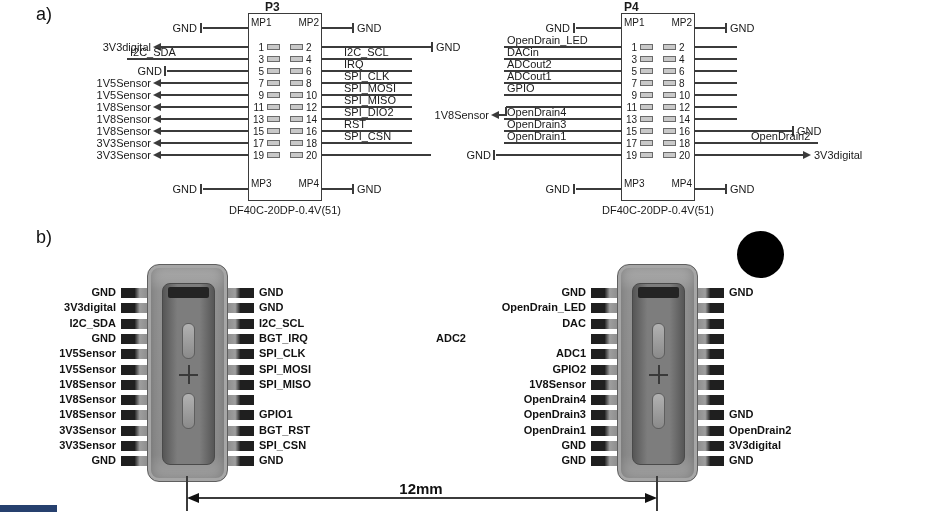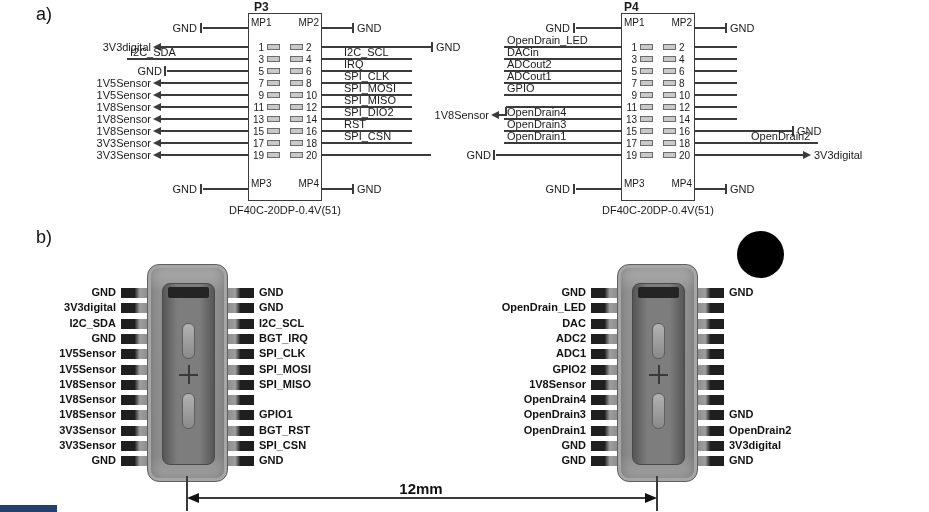--- a/index.html
+++ b/index.html
@@ -20,21 +20,21 @@
 <div id="fig">
   <div class="seclab" style="left:36px;top:4px">a)</div>
   <div class="seclab" style="left:36px;top:227px">b)</div>
 
   <div class="abs" id="dim-label" style="left:386px;top:480px;width:70px;text-align:center;font-size:15px;font-weight:bold;color:#111;">12mm</div>
 
   <div class="abs" id="black-dot" style="left:737px;top:231px;width:47px;height:47px;border-radius:50%;background:#000;"></div>
 
   <div class="abs" id="corner-bar" style="left:0;top:505px;width:57px;height:7px;background:#26406e;"></div>
 <div style="position: absolute; left: 0px; top: 0px;">
-      <div class="t11" style="left: 254px; top: 1px; font-size: 12px; font-weight: bold;">P3</div>
+      <div class="t11" style="left: 265px; top: 1px; font-size: 12px; font-weight: bold;">P3</div>
       <div class="sch-box" style="left: 248px; top: 13px; width: 74px; height: 188px;"></div>
       <div class="t11" style="left: 210px; top: 204px; width: 150px; text-align: center;">DF40C-20DP-0.4V(51)</div>
       <div class="t10" style="left: 251px; top: 17px;">MP1</div>
       <div class="t11" style="left: 117px; top: 22px; width: 80px; text-align: right;">GND</div>
       <div style="position: absolute; left: 200px; top: 23px; width: 2px; height: 10px; background: rgb(59, 59, 59);"></div>
       <div style="position: absolute; left: 203px; top: 27.2px; width: 45px; height: 1.6px; background: rgb(59, 59, 59);"></div>
       <div class="t10" style="left: 278px; top: 17px; width: 41px; text-align: right;">MP2</div>
       <div style="position: absolute; left: 322px; top: 27.2px; width: 30px; height: 1.6px; background: rgb(59, 59, 59);"></div>
       <div style="position: absolute; left: 352px; top: 23px; width: 2px; height: 10px; background: rgb(59, 59, 59);"></div>
       <div class="t11" style="left: 357px; top: 22px;">GND</div>
@@ -307,21 +307,21 @@
       <div class="blab" style="left: 436px; top: 286px; width: 150px; text-align: right;">GND</div>
       <div class="blab" style="left: 729px; top: 286px;">GND</div>
       <div style="position: absolute; left: 591px; top: 303.3px; width: 26px; height: 10px; background: linear-gradient(90deg, rgb(31, 31, 31) 0%, rgb(31, 31, 31) 52%, rgb(158, 158, 158) 72%, rgb(143, 143, 143) 100%);"></div>
       <div style="position: absolute; left: 698px; top: 303.3px; width: 26px; height: 10px; background: linear-gradient(90deg, rgb(143, 143, 143) 0%, rgb(158, 158, 158) 28%, rgb(31, 31, 31) 48%, rgb(31, 31, 31) 100%);"></div>
       <div class="blab" style="left: 436px; top: 301.3px; width: 150px; text-align: right;">OpenDrain_LED</div>
       <div style="position: absolute; left: 591px; top: 318.6px; width: 26px; height: 10px; background: linear-gradient(90deg, rgb(31, 31, 31) 0%, rgb(31, 31, 31) 52%, rgb(158, 158, 158) 72%, rgb(143, 143, 143) 100%);"></div>
       <div style="position: absolute; left: 698px; top: 318.6px; width: 26px; height: 10px; background: linear-gradient(90deg, rgb(143, 143, 143) 0%, rgb(158, 158, 158) 28%, rgb(31, 31, 31) 48%, rgb(31, 31, 31) 100%);"></div>
       <div class="blab" style="left: 436px; top: 316.6px; width: 150px; text-align: right;">DAC</div>
       <div style="position: absolute; left: 591px; top: 333.9px; width: 26px; height: 10px; background: linear-gradient(90deg, rgb(31, 31, 31) 0%, rgb(31, 31, 31) 52%, rgb(158, 158, 158) 72%, rgb(143, 143, 143) 100%);"></div>
       <div style="position: absolute; left: 698px; top: 333.9px; width: 26px; height: 10px; background: linear-gradient(90deg, rgb(143, 143, 143) 0%, rgb(158, 158, 158) 28%, rgb(31, 31, 31) 48%, rgb(31, 31, 31) 100%);"></div>
-      <div class="blab" style="left: 436px; top: 331.9px; width: 150px; text-align: right;">ADC2</div>
+      <div class="blab" style="left: 436px; top: 331.9px; width: 150px; text-align: left;">ADC2</div>
       <div style="position: absolute; left: 591px; top: 349.2px; width: 26px; height: 10px; background: linear-gradient(90deg, rgb(31, 31, 31) 0%, rgb(31, 31, 31) 52%, rgb(158, 158, 158) 72%, rgb(143, 143, 143) 100%);"></div>
       <div style="position: absolute; left: 698px; top: 349.2px; width: 26px; height: 10px; background: linear-gradient(90deg, rgb(143, 143, 143) 0%, rgb(158, 158, 158) 28%, rgb(31, 31, 31) 48%, rgb(31, 31, 31) 100%);"></div>
       <div class="blab" style="left: 436px; top: 347.2px; width: 150px; text-align: right;">ADC1</div>
       <div style="position: absolute; left: 591px; top: 364.5px; width: 26px; height: 10px; background: linear-gradient(90deg, rgb(31, 31, 31) 0%, rgb(31, 31, 31) 52%, rgb(158, 158, 158) 72%, rgb(143, 143, 143) 100%);"></div>
       <div style="position: absolute; left: 698px; top: 364.5px; width: 26px; height: 10px; background: linear-gradient(90deg, rgb(143, 143, 143) 0%, rgb(158, 158, 158) 28%, rgb(31, 31, 31) 48%, rgb(31, 31, 31) 100%);"></div>
       <div class="blab" style="left: 436px; top: 362.5px; width: 150px; text-align: right;">GPIO2</div>
       <div style="position: absolute; left: 591px; top: 379.8px; width: 26px; height: 10px; background: linear-gradient(90deg, rgb(31, 31, 31) 0%, rgb(31, 31, 31) 52%, rgb(158, 158, 158) 72%, rgb(143, 143, 143) 100%);"></div>
       <div style="position: absolute; left: 698px; top: 379.8px; width: 26px; height: 10px; background: linear-gradient(90deg, rgb(143, 143, 143) 0%, rgb(158, 158, 158) 28%, rgb(31, 31, 31) 48%, rgb(31, 31, 31) 100%);"></div>
       <div class="blab" style="left: 436px; top: 377.8px; width: 150px; text-align: right;">1V8Sensor</div>
       <div style="position: absolute; left: 591px; top: 395.1px; width: 26px; height: 10px; background: linear-gradient(90deg, rgb(31, 31, 31) 0%, rgb(31, 31, 31) 52%, rgb(158, 158, 158) 72%, rgb(143, 143, 143) 100%);"></div>

